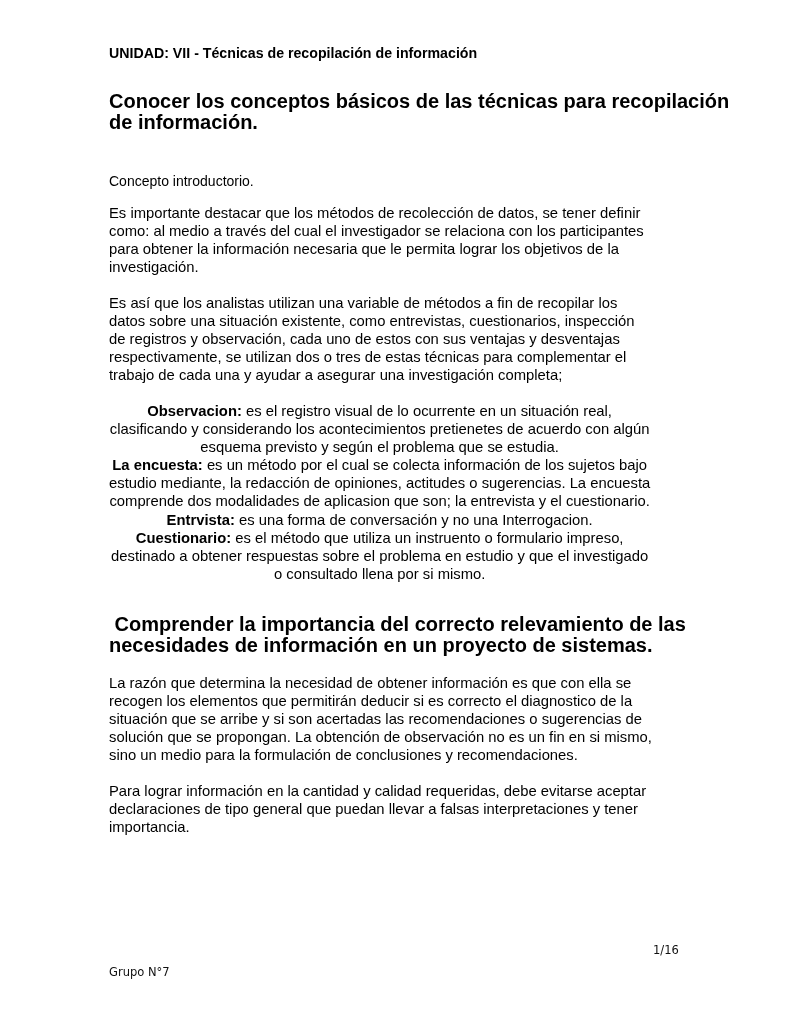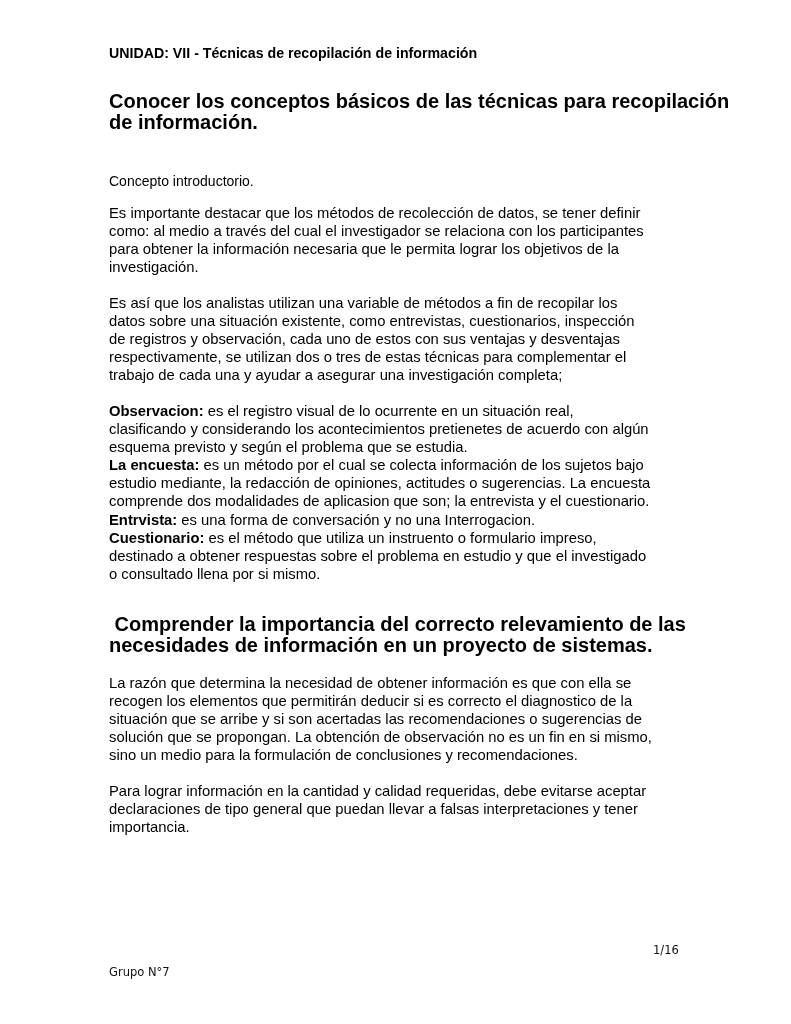--- a/index.html
+++ b/index.html
@@ -40,21 +40,21 @@
   </div>
 
   <div class="abs body" style="top:294px;">
     <span class="line">Es así que los analistas utilizan una variable de métodos a fin de recopilar los</span>
     <span class="line">datos sobre una situación existente, como entrevistas, cuestionarios, inspección</span>
     <span class="line">de registros y observación, cada uno de estos con sus ventajas y desventajas</span>
     <span class="line">respectivamente, se utilizan dos o tres de estas técnicas para complementar el</span>
     <span class="line">trabajo de cada una y ayudar a asegurar una investigación completa;</span>
   </div>
 
-  <div class="abs body" style="top:402px;">
+  <div class="abs body" style="top:402px;text-align:center;">
     <span class="line"><span class="b">Observacion:</span><span> es el registro visual de lo ocurrente en un situación real,</span></span>
     <span class="line">clasificando y considerando los acontecimientos pretienetes de acuerdo con algún</span>
     <span class="line">esquema previsto y según el problema que se estudia.</span>
     <span class="line"><span class="b">La encuesta:</span><span> es un método por el cual se colecta información de los sujetos bajo</span></span>
     <span class="line">estudio mediante, la redacción de opiniones, actitudes o sugerencias. La encuesta</span>
     <span class="line">comprende dos modalidades de aplicasion que son; la entrevista y el cuestionario.</span>
     <span class="line"><span class="b">Entrvista:</span><span> es una forma de conversación y no una Interrogacion.</span></span>
     <span class="line"><span class="b">Cuestionario:</span><span> es el método que utiliza un instruento o formulario impreso,</span></span>
     <span class="line">destinado a obtener respuestas sobre el problema en estudio y que el investigado</span>
     <span class="line">o consultado llena por si mismo.</span>

